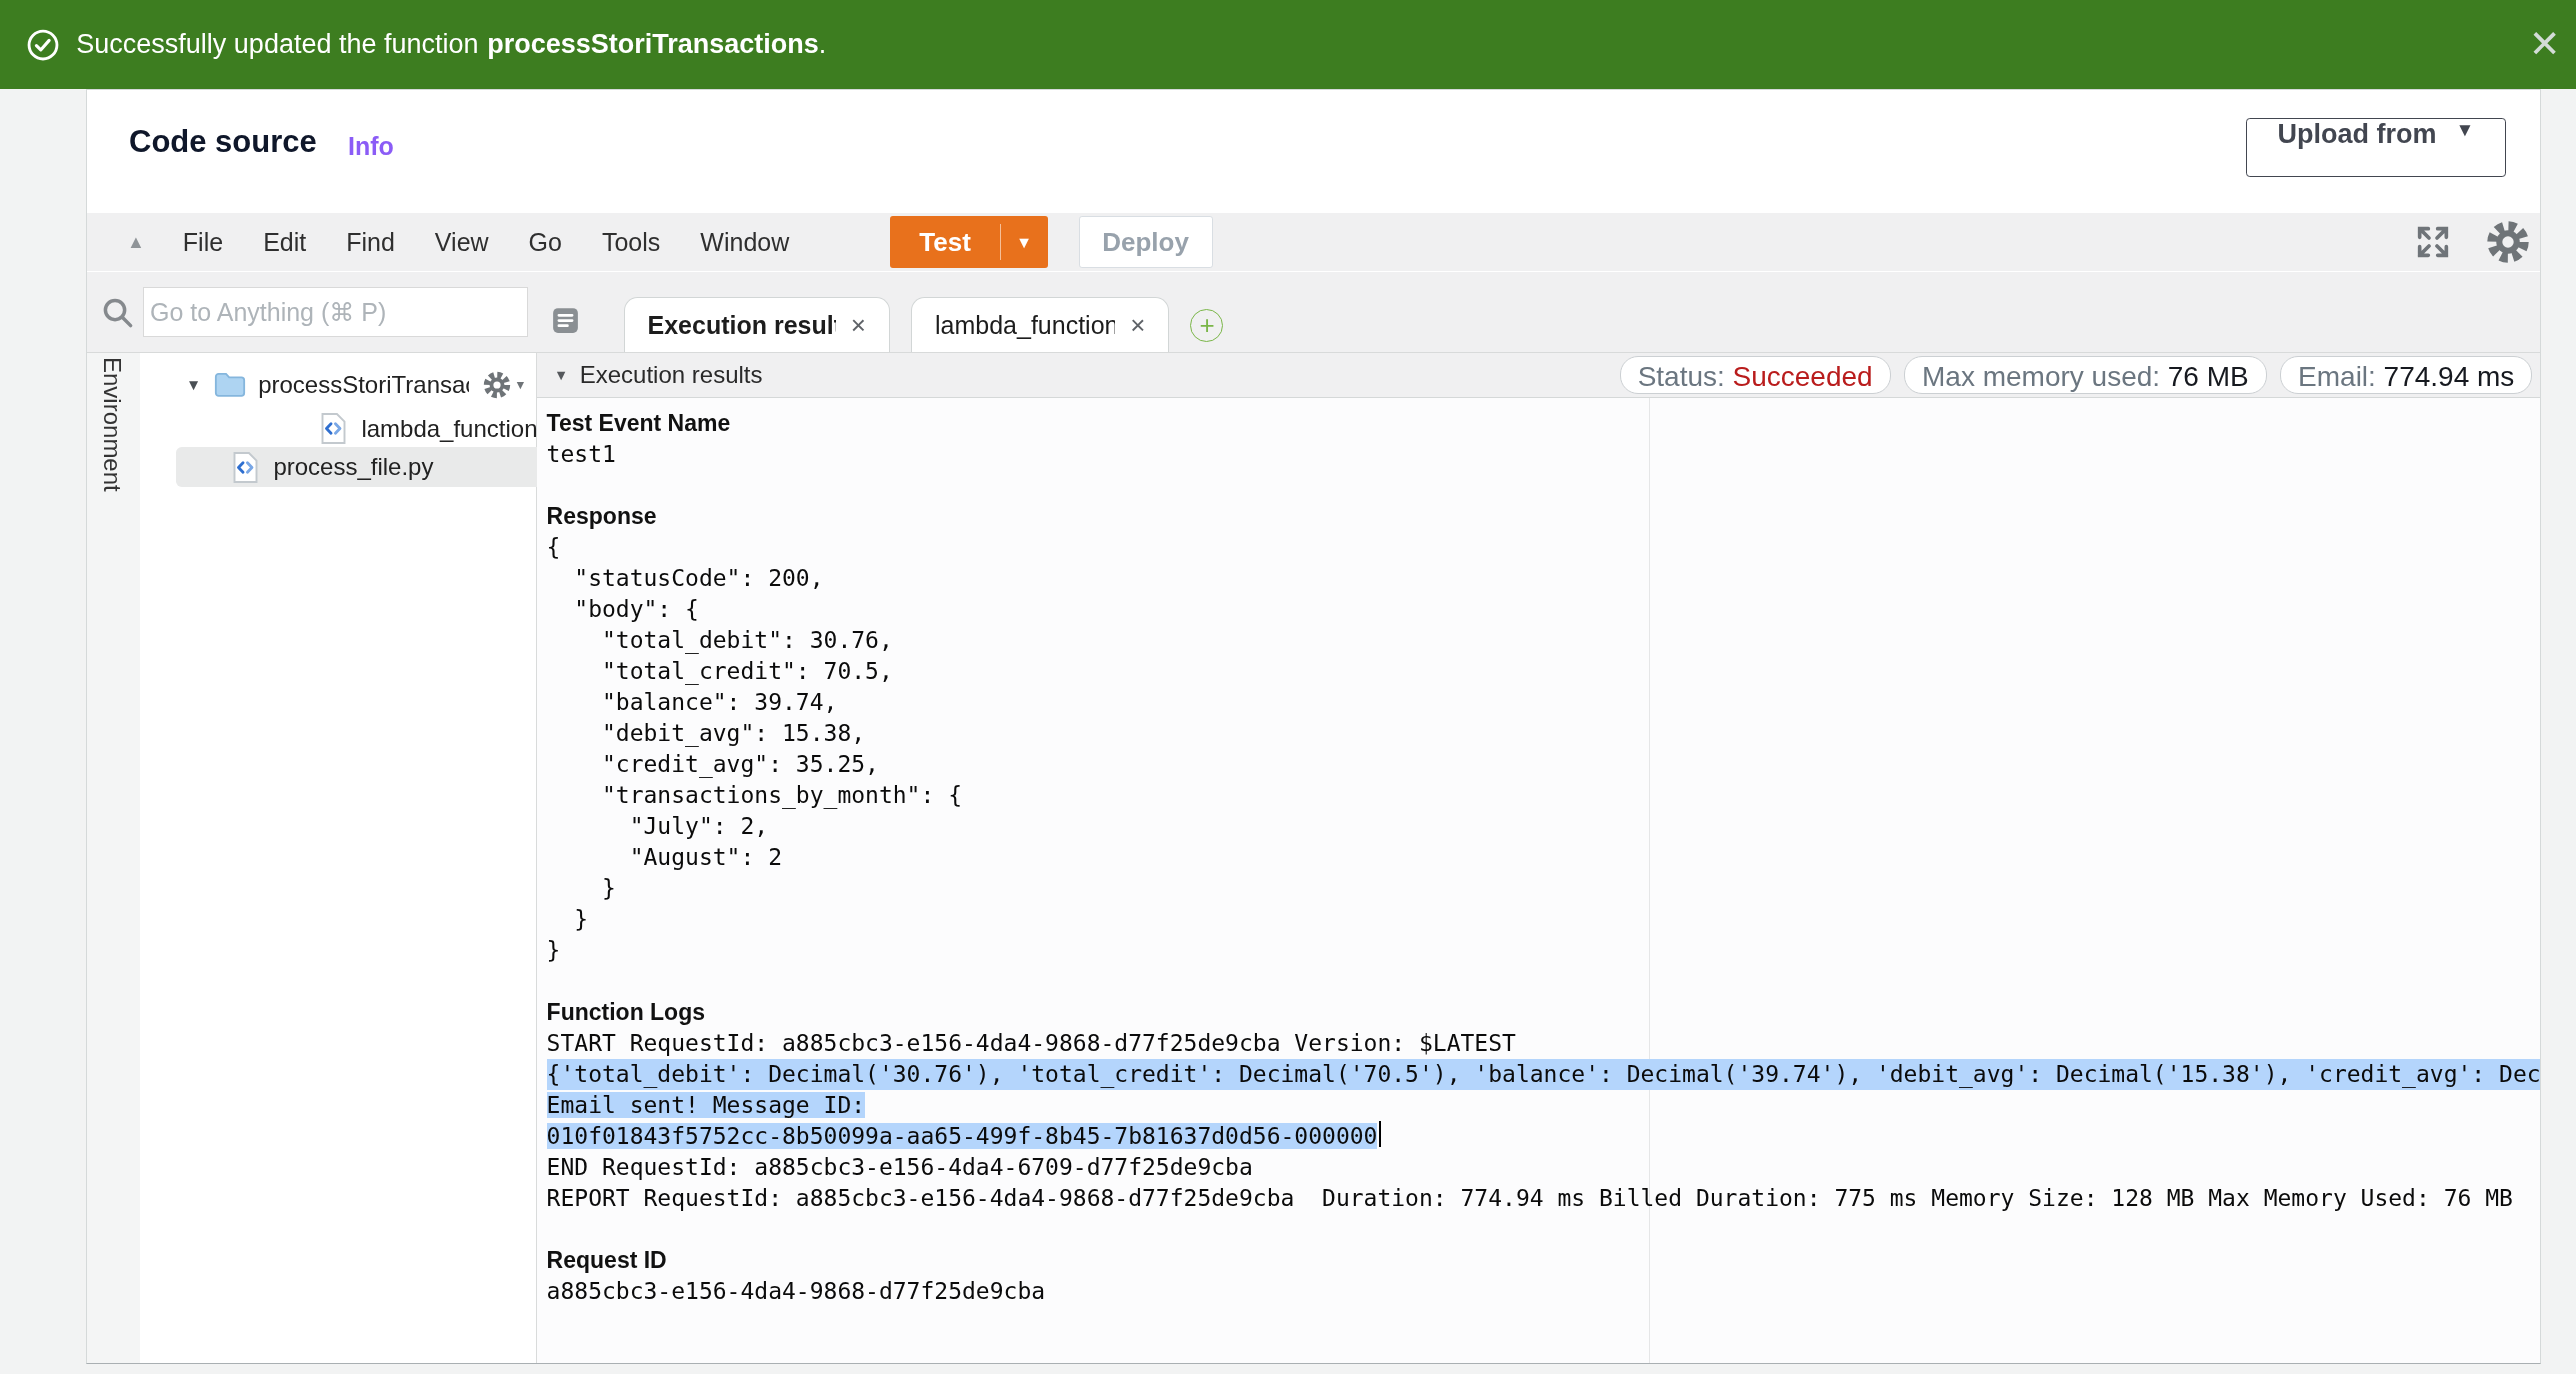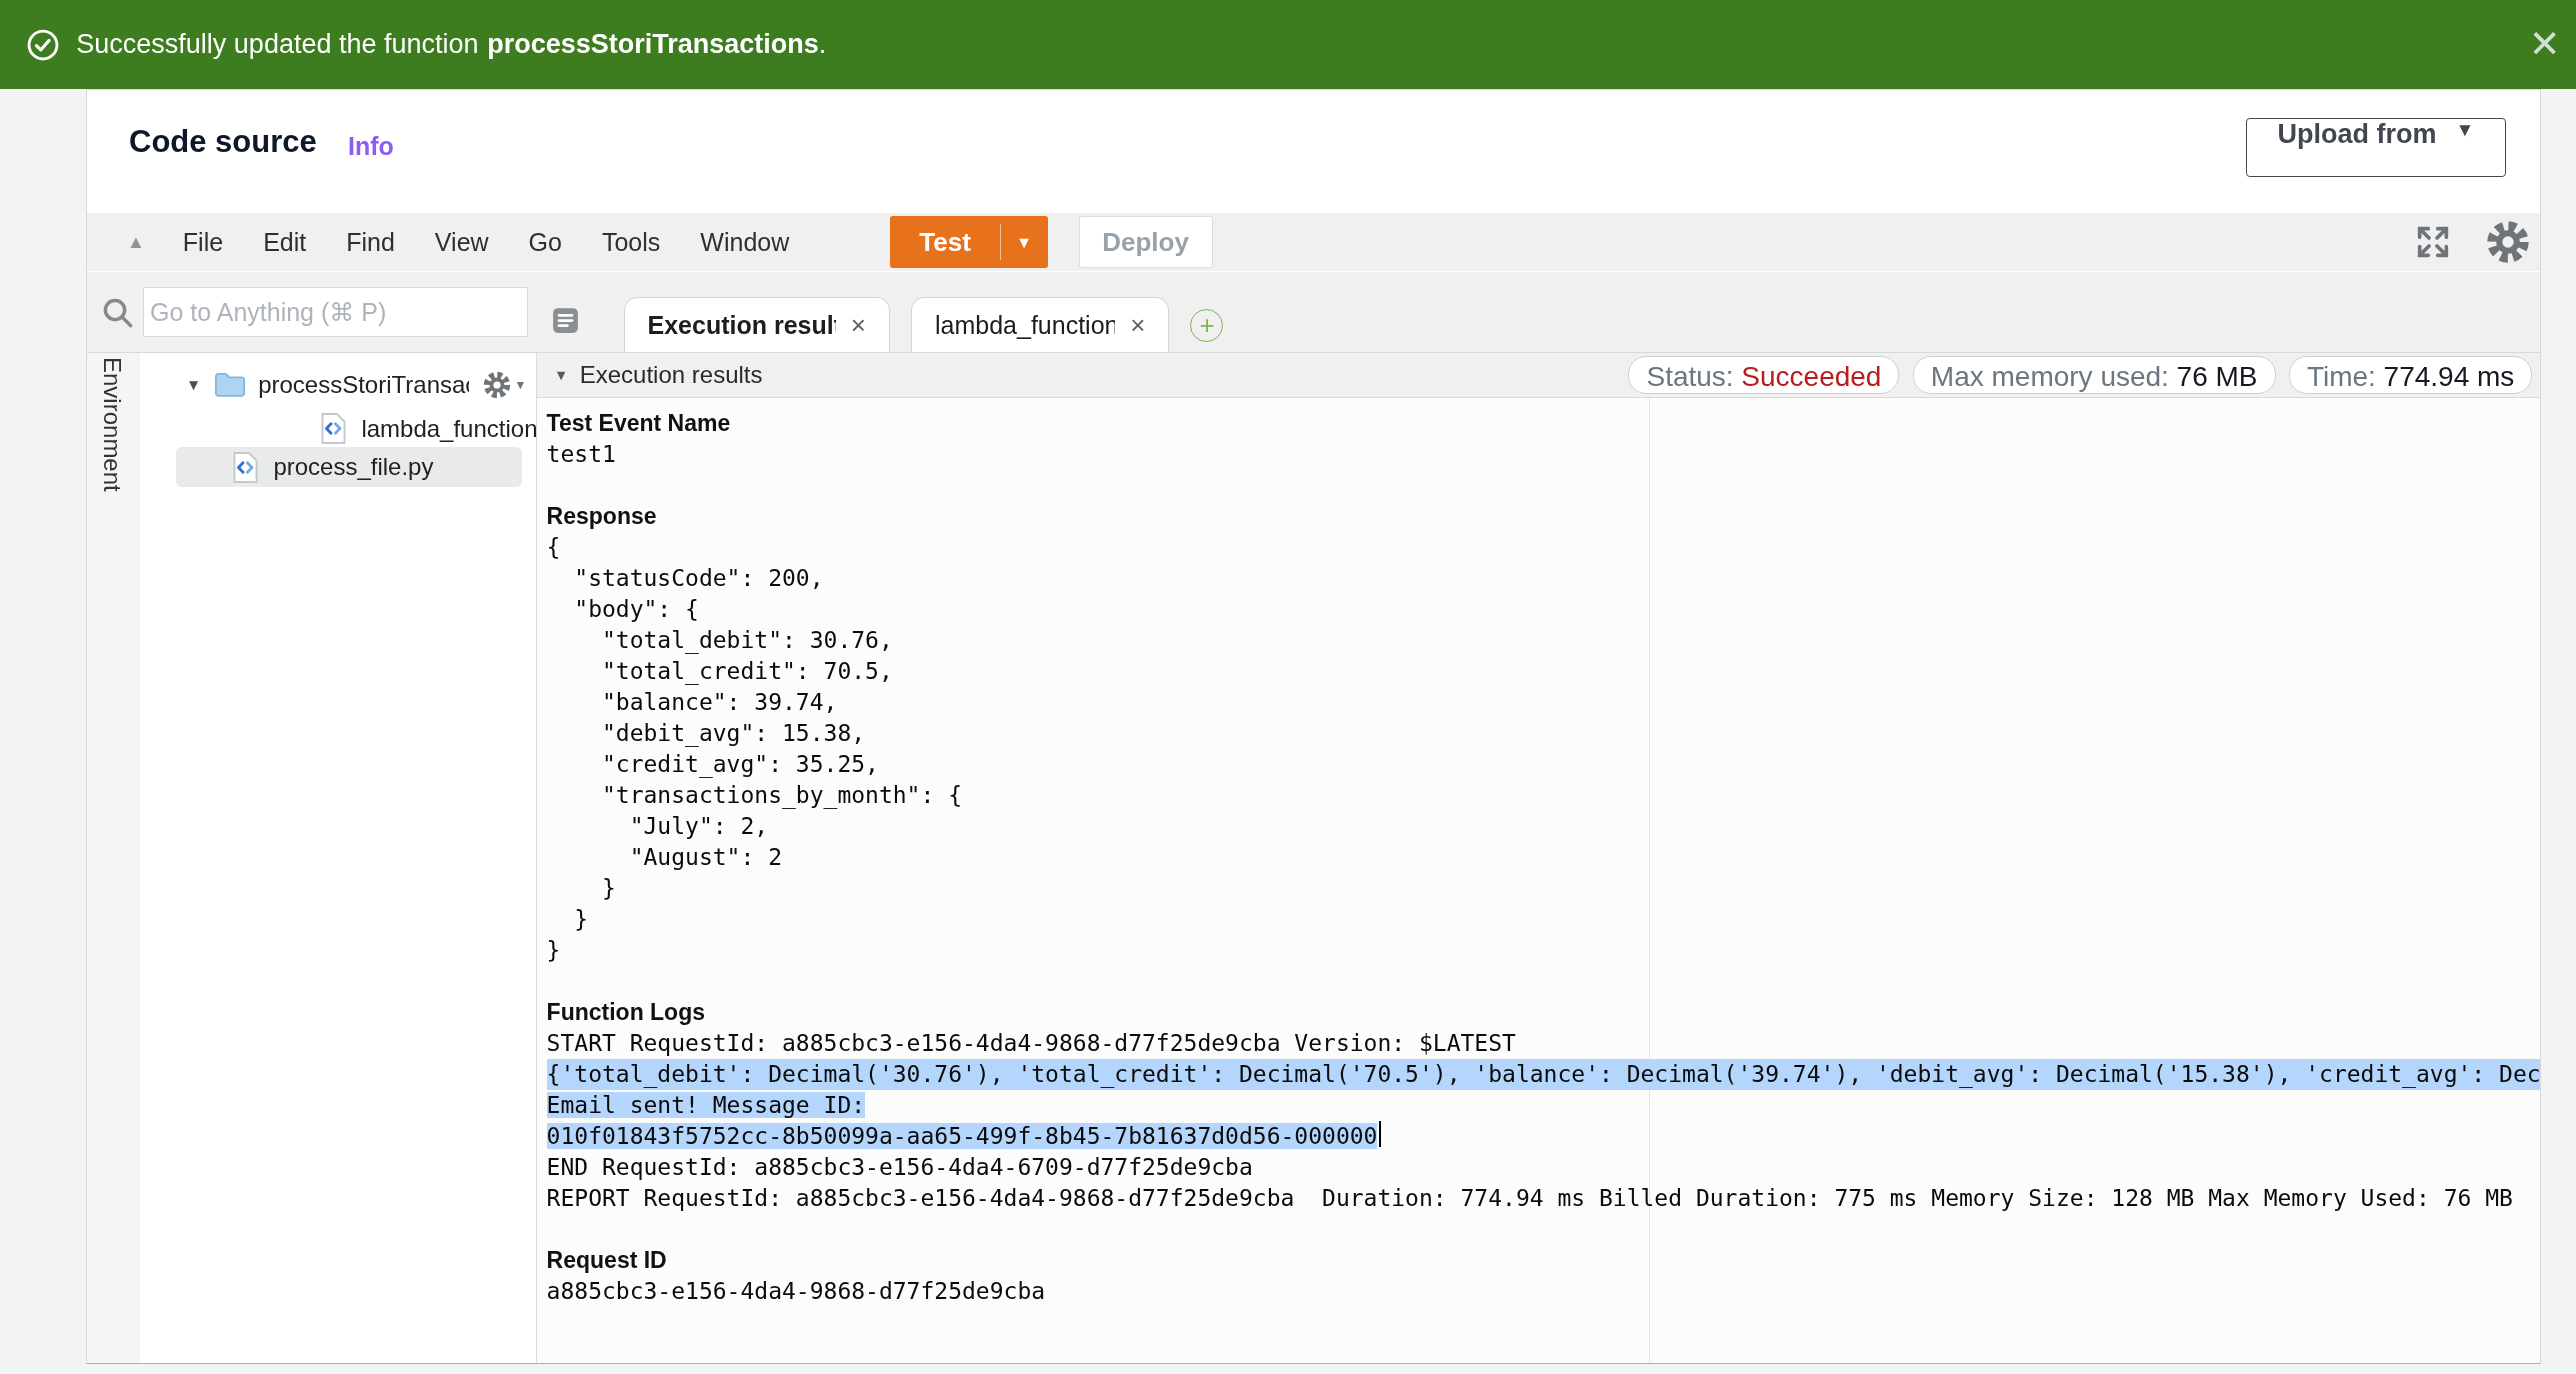--- a/index.html
+++ b/index.html
@@ -71,21 +71,21 @@
   .envstrip{position:absolute;left:0;top:0;bottom:0;width:53px;background:#f4f5f5;}
   .envlabel{position:absolute;left:10.5px;top:3.8px;writing-mode:vertical-lr;font-size:24px;color:#333;cursor:pointer;}
   .treerow{position:absolute;display:flex;align-items:center;}
   .folderrow{left:99px;top:17px;}
   .foldercaret{font-size:15.3px;color:#4a4f54;margin-right:11.5px;}
   .folderlabel{font-size:24px;color:#222;margin-left:11.5px;max-width:211px;white-space:nowrap;overflow:hidden;}
   .treegear{display:flex;align-items:center;margin-left:13.4px;gap:3.8px;cursor:pointer;}
   .treegear .gcaret{font-size:12.4px;color:#6f7478;}
   .filerow1{left:232px;top:59px;}
   .filelabel{font-size:24px;color:#222;margin-left:13.4px;white-space:nowrap;}
-  .selrow{position:absolute;left:89px;top:94px;width:346px;height:40px;background:#e9eaea;border-radius:5.7px;}
+  .selrow{position:absolute;left:89px;top:94px;width:346px;height:40px;background:#e9eaea;border-radius:5.7px;padding-left:25px;}
   .selrow .inner{position:absolute;left:55px;top:3.8px;display:flex;align-items:center;}
 
   .rightpane{position:relative;flex:1 1 auto;background:#fcfcfd;overflow:hidden;}
   .reshead{height:45px;background:#f0f0f1;border-bottom:1px solid #d5d8d8;display:flex;align-items:center;box-sizing:border-box;}
   .reshead .rtri{font-size:14.4px;color:#55585c;margin-left:17px;}
   .reshead .rtitle{font-size:24px;color:#2a2a2a;margin-left:11.5px;}
   .pills{margin-left:auto;display:flex;gap:13.4px;margin-right:7.7px;}
   .pill{height:36px;background:#fff;border:1px solid #ccd0d3;border-radius:18px;display:flex;
         align-items:flex-end;padding:0 17px;font-size:28px;white-space:nowrap;}
   .pill .plabel{color:#6b7680;margin-right:7.7px;}
@@ -249,21 +249,21 @@
           <div class="pills">
             <div class="pill">
               <span class="plabel">Status:</span>
               <span class="pvalue green">Succeeded</span>
             </div>
             <div class="pill">
               <span class="plabel">Max memory used:</span>
               <span class="pvalue">76 MB</span>
             </div>
             <div class="pill">
-              <span class="plabel">Time:</span>
+              <span class="plabel">Email:</span>
               <span class="pvalue">774.94 ms</span>
             </div>
           </div>
         </div>
 
         <div class="editor">
           <div class="printmargin"></div>
           <div class="econtent">
             <div class="hline">Test Event Name</div>
             <div class="line">test1</div>

